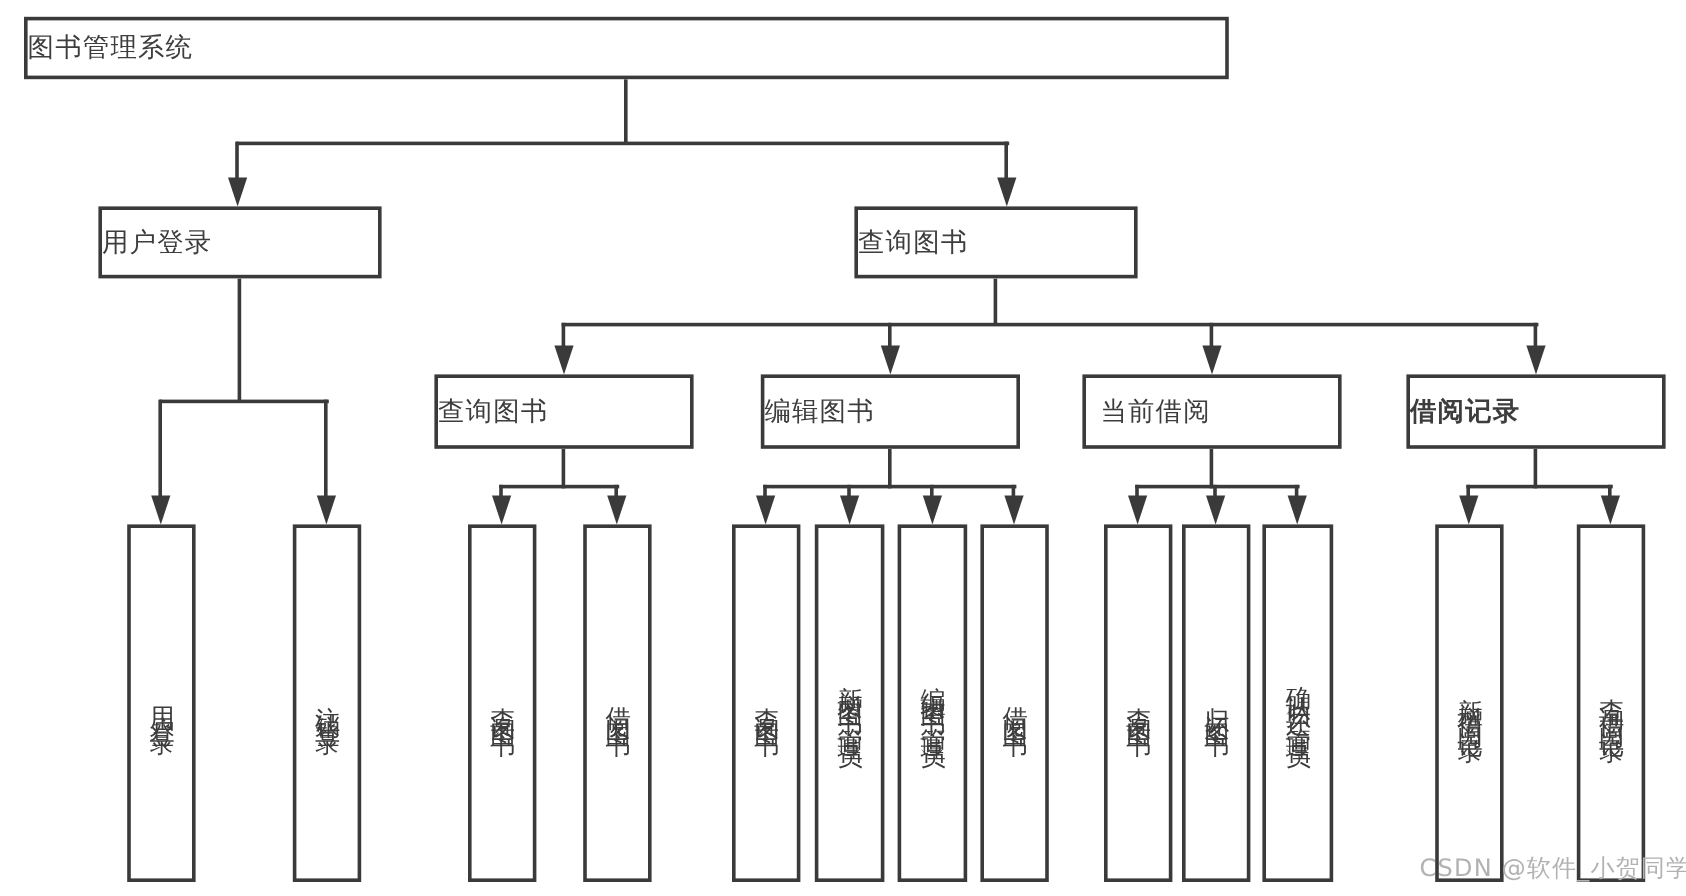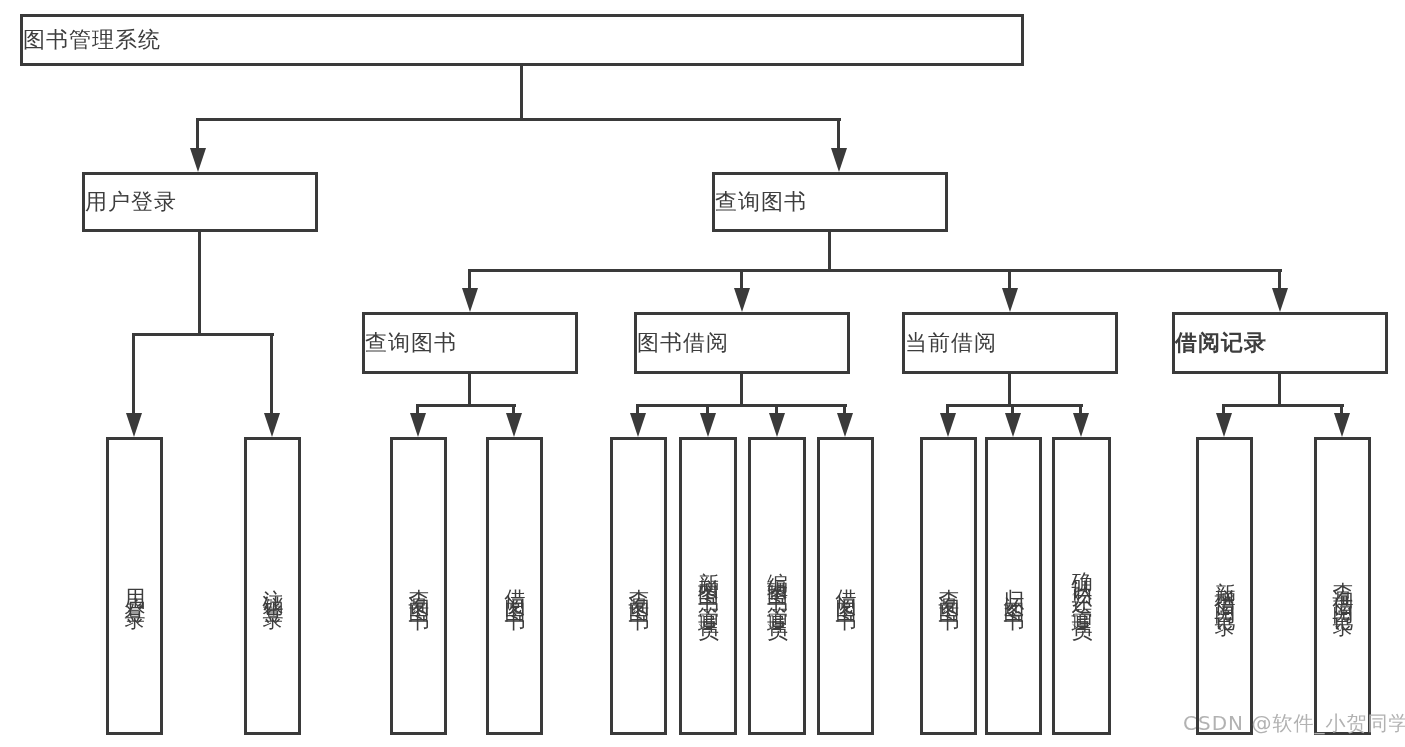--- a/index.html
+++ b/index.html
@@ -72,23 +72,23 @@
   <div class="vl" style="left:1278px;top:269px;height:22px;"></div>
   <div class="ar" style="left:462px;top:288px;"></div>
   <div class="ar" style="left:734px;top:288px;"></div>
   <div class="ar" style="left:1002px;top:288px;"></div>
   <div class="ar" style="left:1272px;top:288px;"></div>
 
   <div class="hbox" style="left:362px;top:312px;width:216px;height:62px;">
     <span>查询图书</span>
   </div>
   <div class="hbox" style="left:634px;top:312px;width:216px;height:62px;">
-    <span>图书借阅</span>
+    <span>编辑图书</span>
   </div>
-  <div class="hbox" style="left:902px;top:312px;width:216px;height:62px;">
+  <div class="hbox" style="left:902px;top:312px;width:216px;height:62px;padding-left:12px;">
     <span>当前借阅</span>
   </div>
   <div class="hbox" style="left:1172px;top:312px;width:216px;height:62px;font-weight:bold;">
     <span>借阅记录</span>
   </div>
 
   <div class="vl" style="left:468px;top:374px;height:33px;"></div>
   <div class="hl" style="left:416px;top:404px;width:100px;"></div>
   <div class="vl" style="left:416px;top:404px;height:11px;"></div>
   <div class="vl" style="left:512px;top:404px;height:11px;"></div>

